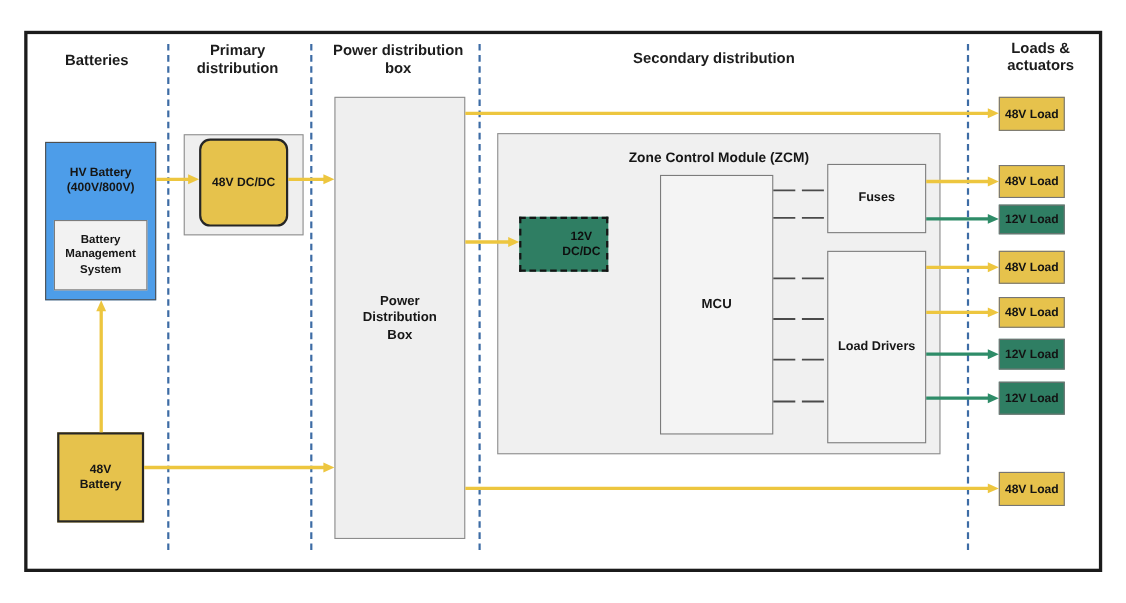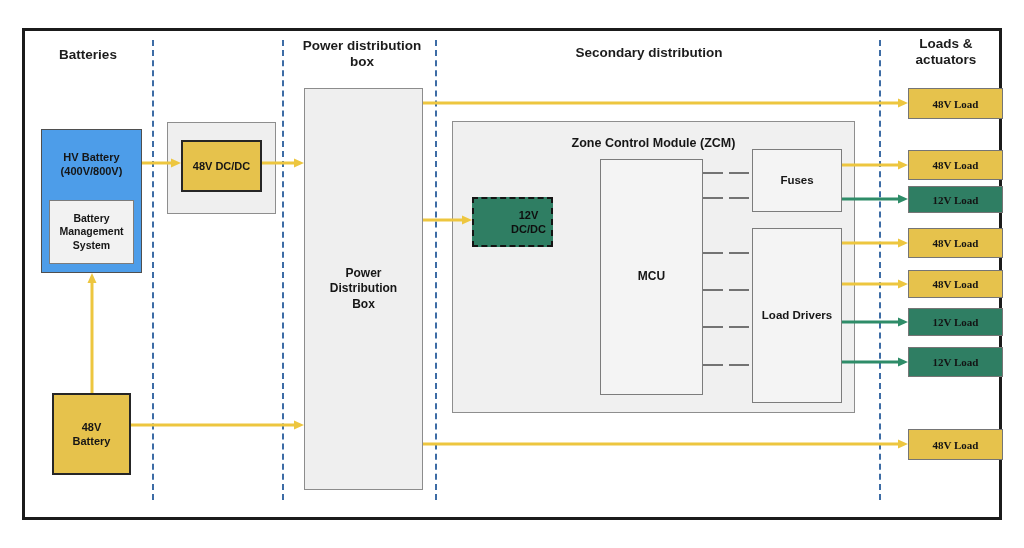--- a/index.html
+++ b/index.html
@@ -10,60 +10,62 @@
   .divider{position:absolute;width:0;border-left:2px dashed #3D6CA5;}
   .hdr{position:absolute;text-align:center;white-space:pre-line;
        font-size:13.5px;font-weight:600;color:#1c1c1c;line-height:1.22;}
   .panel{position:absolute;box-sizing:border-box;background:#EFEFEF;border:1.5px solid #8E8E8E;}
   .box{position:absolute;box-sizing:border-box;display:flex;align-items:center;justify-content:center;
        text-align:center;white-space:pre-line;font-weight:bold;color:#161616;line-height:1.3;}
   .blue{background:#4D9DE9;border:1.5px solid #4f4f4f;}
   .ybox{background:#E6C24C;border:2px solid #262626;}
   .gray{background:#F4F4F4;border:1.5px solid #7c7c7c;}
   .gdash{background:#2F7E63;border:2.5px dashed #141414;}
-  .load{position:absolute;left:908px;width:95px;box-sizing:border-box;display:flex;
+  .load{position:absolute;left:908px;width:60px;box-sizing:border-box;display:flex;
         align-items:center;justify-content:center;font-weight:bold;font-size:11px;
-        border:1.5px solid #757575;color:#131313;font-family:Liberation Serif, serif;}
+        border:1.5px solid #757575;color:#131313;}
   .load.yellow{background:#E6C24C;}
   .load.green{background:#2F7E63;}
   #arrow-layer{position:absolute;left:0;top:0;pointer-events:none;}
   .f11{font-size:11px;} .f105{font-size:10.5px;} .f115{font-size:11.5px;}
   .f12{font-size:12px;} .f125{font-size:12.5px;}
 </style>
 </head>
 <body>
 
 <div id="stage">
 
   <div class="frame"></div>
 
   <div class="divider" style="left:152px;top:40px;height:460px;"></div>
   <div class="divider" style="left:282px;top:40px;height:460px;"></div>
   <div class="divider" style="left:435px;top:40px;height:460px;"></div>
   <div class="divider" style="left:879px;top:40px;height:460px;"></div>
 
   <div class="hdr" style="left:28px;top:47px;width:120px;">Batteries</div>
+  <div class="hdr" style="left:156px;top:38px;width:120px;">Primary
+distribution</div>
   <div class="hdr" style="left:292px;top:38px;width:140px;">Power distribution
 box</div>
   <div class="hdr" style="left:539px;top:45px;width:220px;">Secondary distribution</div>
   <div class="hdr" style="left:886px;top:36px;width:120px;">Loads &amp;
 actuators</div>
 
   <div class="box blue" style="left:41px;top:129px;width:101px;height:144px;align-items:flex-start;">
     <div class="f11" style="height:68px;display:flex;align-items:center;justify-content:center;">HV Battery
 (400V/800V)</div>
   </div>
   <div class="box gray f105" style="left:49px;top:200px;width:85px;height:64px;background:#F2F2F2;">Battery
 Management
 System</div>
   <div class="box ybox f11" style="left:52px;top:393px;width:79px;height:82px;">48V
 Battery</div>
 
   <div class="panel" style="left:167px;top:122px;width:109px;height:92px;background:#EFEFEF;"></div>
-  <div class="box ybox f11" style="left:181px;top:140px;width:81px;height:52px;">48V DC/DC</div>
+  <div class="box ybox f11" style="left:181px;top:126px;width:81px;height:80px;border-radius:10px;">48V DC/DC</div>
 
   <div class="box f12" style="left:304px;top:88px;width:119px;height:402px;background:#EFEFEF;border:1.5px solid #8C8C8C;">Power
 Distribution
 Box</div>
 
   <div class="panel" style="left:452px;top:121px;width:403px;height:292px;background:#F0F0F0;">
     <div class="f125" style="position:absolute;left:0;right:0;top:14px;text-align:center;font-weight:bold;color:#161616;">Zone Control Module (ZCM)</div>
   </div>
   <div class="box gdash f11" style="left:472px;top:197px;width:81px;height:50px;color:#0e0e0e;padding-left:32px;">12V DC/DC</div>
   <div class="box gray f12" style="left:600px;top:159px;width:103px;height:236px;">MCU</div>

